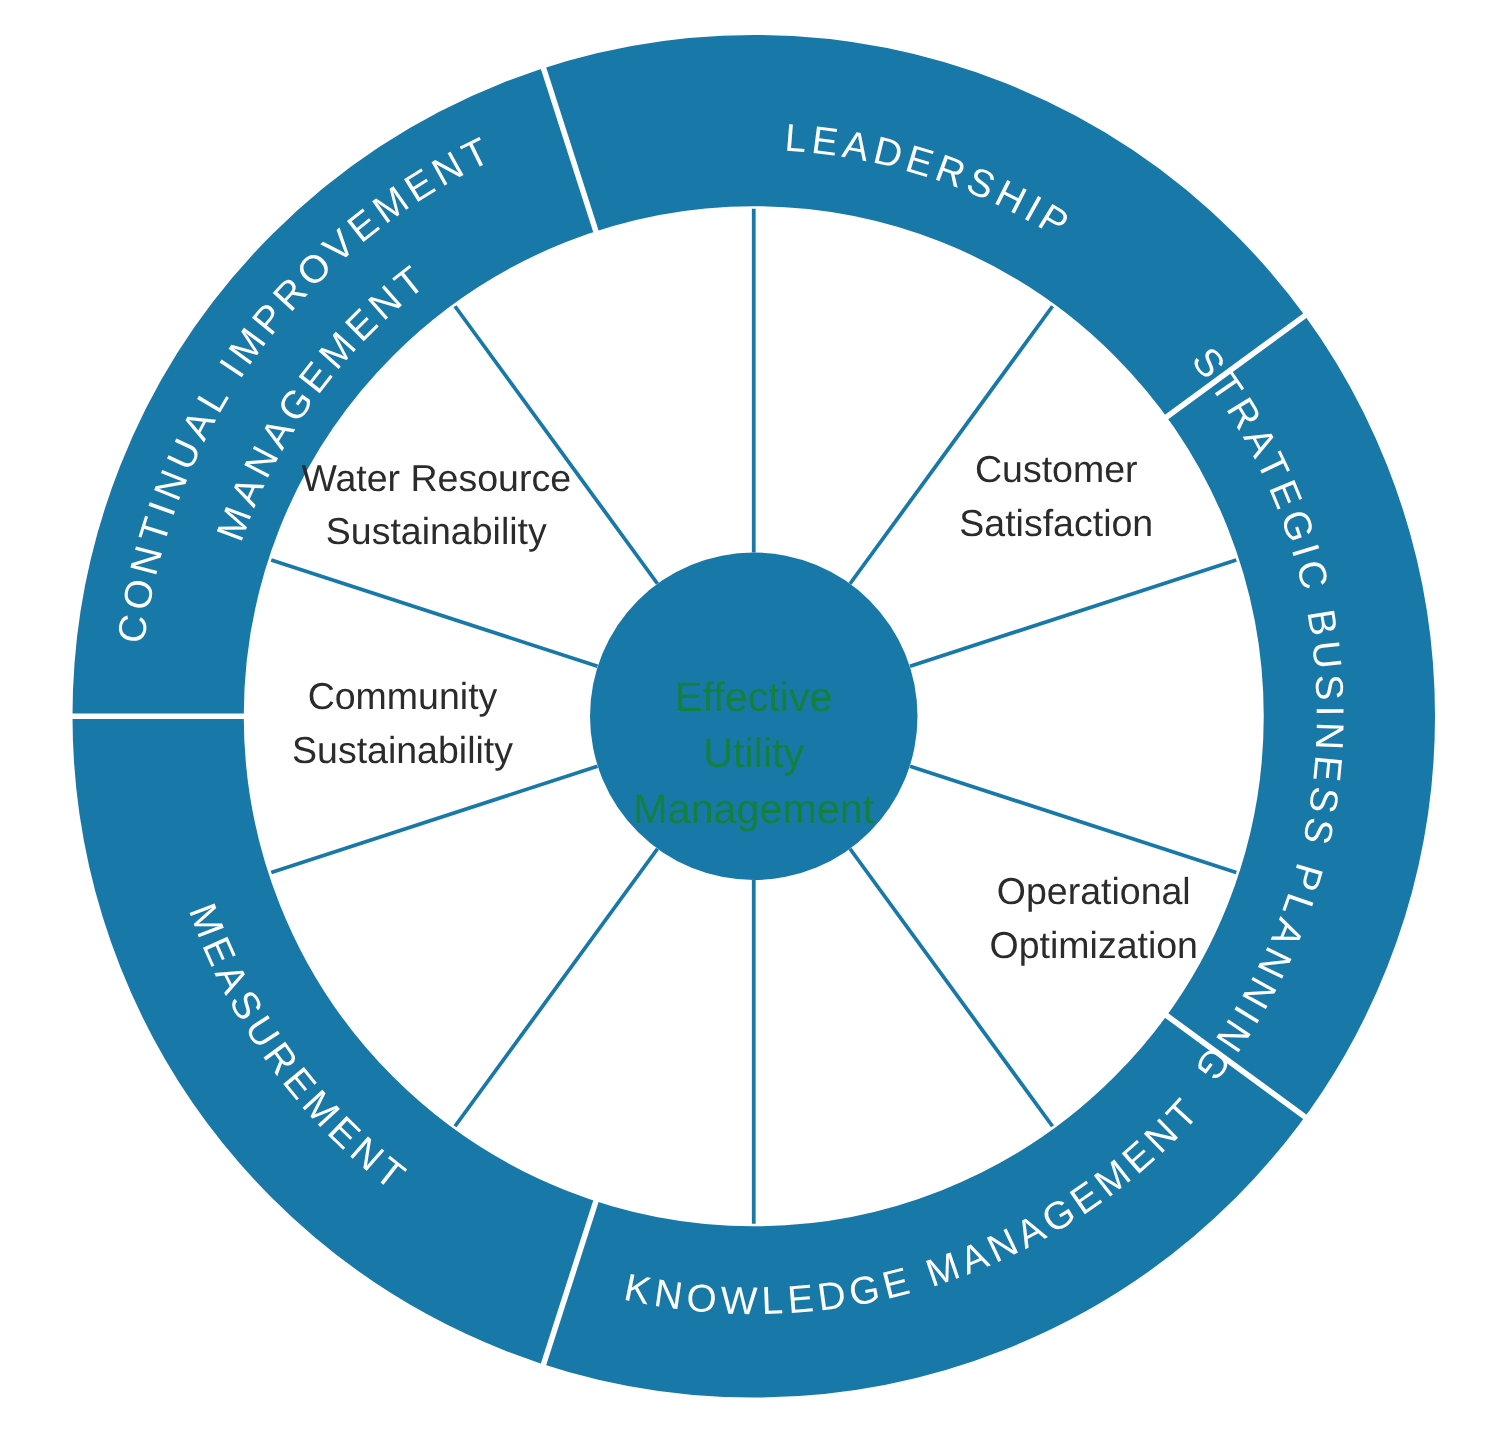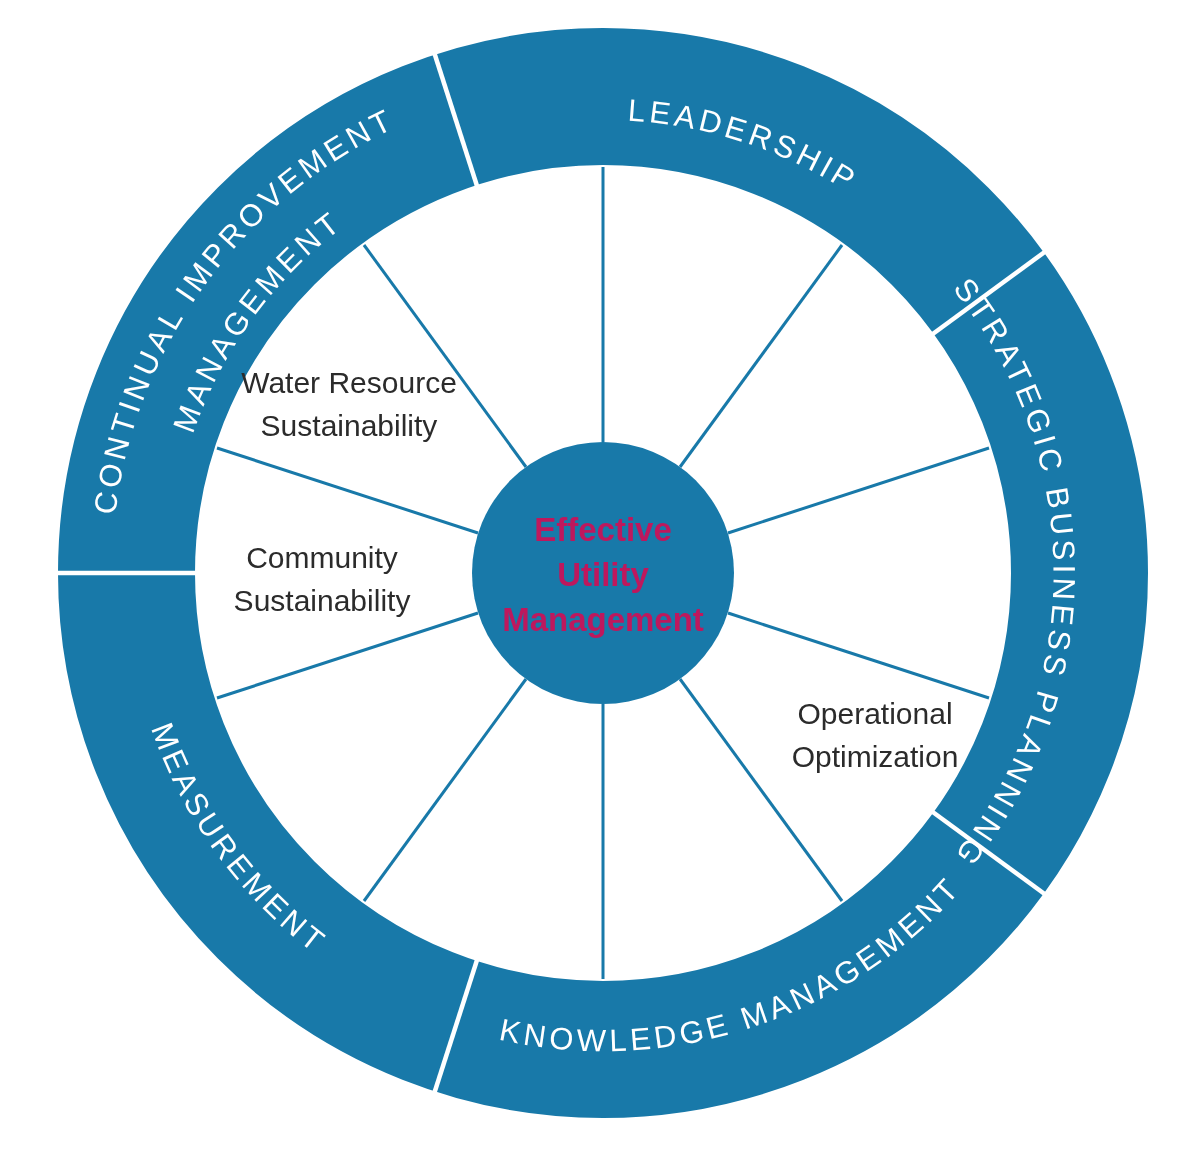--- a/index.html
+++ b/index.html
@@ -52,24 +52,25 @@
     font-size: 30px;
     font-weight: 500;
     line-height: 1.42;
   }
   .center-label {
     position: absolute;
     transform: translate(-50%, -50%);
     width: max-content;
     white-space: pre-line;
     text-align: center;
-    color: #be185d;
+    color: #15803d;
     font-size: 33px;
-    font-weight: 700;
+    font-weight: 400;
     line-height: 1.36;
+    margin-top: 28px;
   }
 </style>
 </head>
 <body>
 
 <div class="stage">
 
   <svg viewBox="0 0 1194 1155" width="1194" height="1155">
     <defs>
       <path id="arc-leadership" d="M 300 236 A 453 453 0 0 1 1046 479"></path>
@@ -118,20 +119,22 @@
       <textPath href="#arc-cim2" startOffset="50%">MANAGEMENT</textPath>
     </text>
     <text class="arc-label" text-anchor="middle">
       <textPath href="#arc-knowledge" startOffset="50%">KNOWLEDGE MANAGEMENT</textPath>
     </text>
     <text class="arc-label" text-anchor="middle">
       <textPath href="#arc-measurement" startOffset="50%">MEASUREMENT</textPath>
     </text>
   </svg>
 
+  <div class="seg-label" style="left:845px; top:398px;">Customer
+Satisfaction</div>
   <div class="seg-label" style="left:838px; top:736px;margin-left:37px;">Operational
 Optimization</div>
   <div class="seg-label" style="left:298px; top:580px;margin-left:24px;">Community
 Sustainability</div>
   <div class="seg-label" style="left:349px; top:405px;">Water Resource
 Sustainability</div>
 
   <div class="center-label" style="left:603px; top:575px;">Effective
 Utility
 Management</div>

